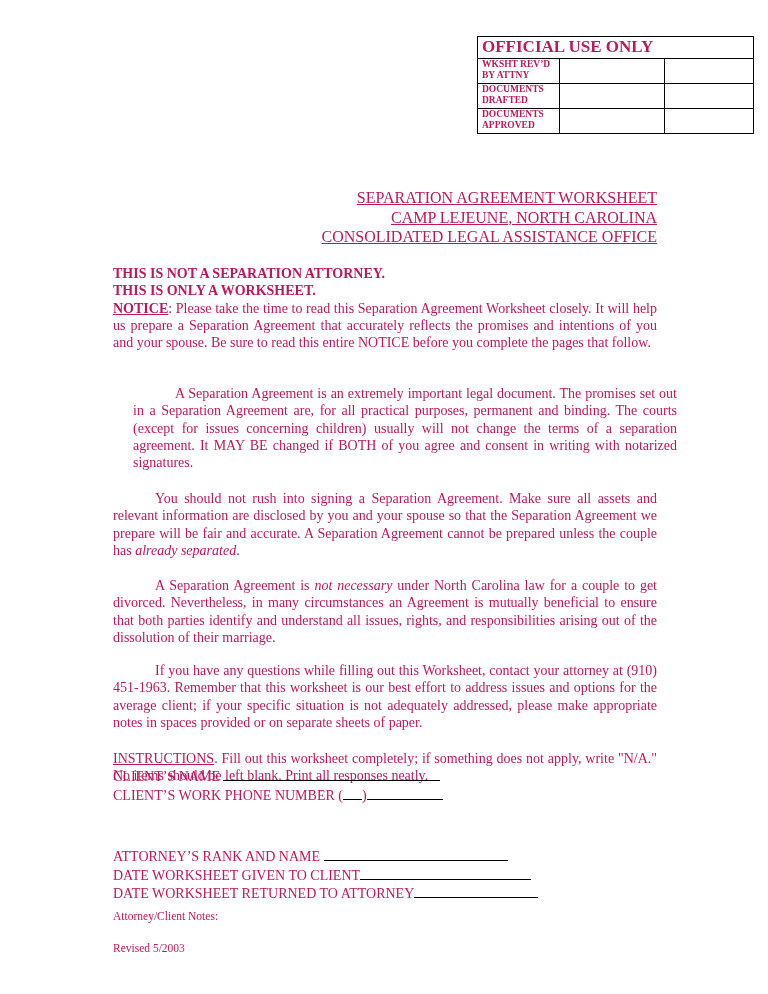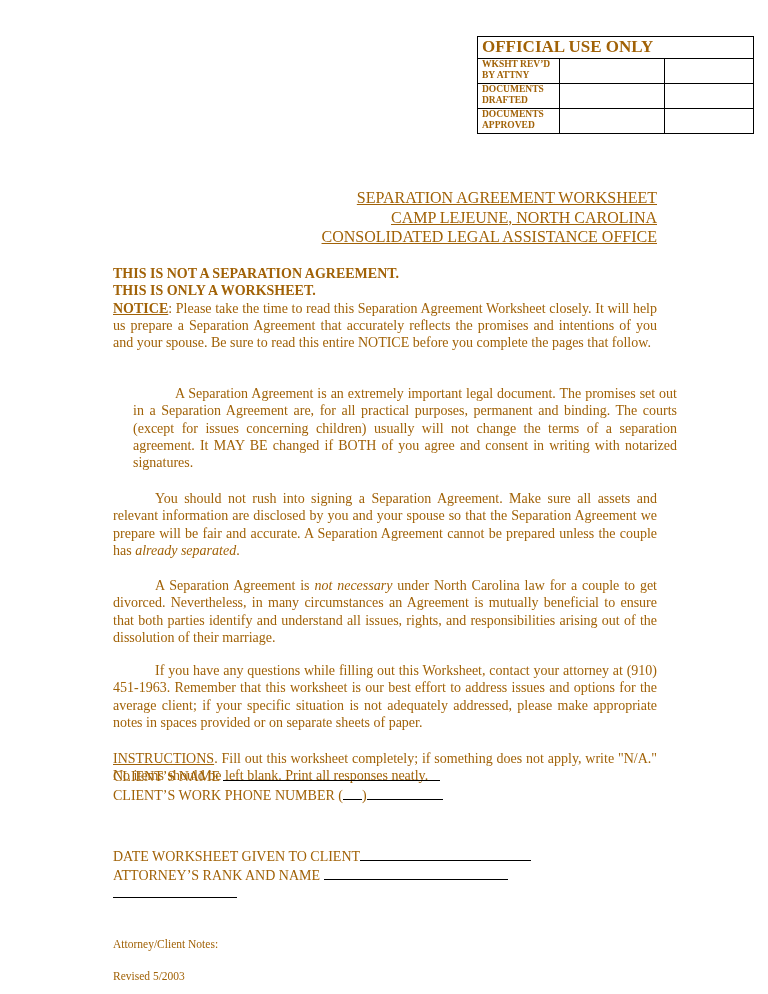--- a/index.html
+++ b/index.html
@@ -5,42 +5,41 @@
   html, body {
     margin: 0;
     padding: 0;
     background: #ffffff;
   }
   .page {
     position: relative;
     width: 768px;
     height: 994px;
     background: #ffffff;
-    color: #a16207;
+    color: #be185d;
     font-family: "Liberation Serif", "DejaVu Serif", serif;
     overflow: hidden;
   }
   .abs {
     position: absolute;
     left: 113px;
     width: 544px;
   }
   p { margin: 0; }
   .body-text {
     font-size: 14px;
     line-height: 17.3px;
   }
   .just { text-align: justify; }
   .indent { text-indent: 42px; }
   .bold { font-weight: bold; }
   .u { text-decoration: underline; }
   .small-text {
     font-size: 11.5px;
     line-height: 14px;
-    margin-top: 28px;
   }
   .blank {
     display: inline-block;
     border-bottom: 1px solid #000;
     height: 13px;
     vertical-align: baseline;
   }
   
   table.official {
     position: absolute;
@@ -136,43 +135,43 @@
   </tbody>
     </table>
 
   <div class="abs title-block">
     <div>SEPARATION AGREEMENT WORKSHEET</div>
     <div>CAMP LEJEUNE, NORTH CAROLINA</div>
     <div>CONSOLIDATED LEGAL ASSISTANCE OFFICE</div>
   </div>
 
   <div class="abs intro-block body-text">
-    <div class="bold">THIS IS NOT A SEPARATION AGREEMENT.</div>
+    <div class="bold">THIS IS NOT A SEPARATION ATTORNEY.</div>
     <div class="bold">THIS IS ONLY A WORKSHEET.</div>
     <p class="just"><span class="bold u">NOTICE</span><span>:  Please take the time to read this Separation Agreement Worksheet closely.  It will help us prepare a Separation Agreement that accurately reflects the promises and intentions of you and your spouse.  Be sure to read this entire NOTICE before you complete the pages that follow.</span></p>
   </div>
 
   <p class="abs p-important body-text just indent">A Separation Agreement is an extremely important legal document.  The promises set out in a Separation Agreement are, for all practical purposes, permanent and binding.  The courts (except for issues concerning children) usually will not change the terms of a separation agreement.  It MAY BE changed if BOTH of you agree and consent in writing with notarized signatures.</p>
 
   <p class="abs p-rush body-text just indent"><span>You should not rush into signing a Separation Agreement.  Make sure all assets and relevant information are disclosed by you and your spouse so that the Separation Agreement we prepare will be fair and accurate.  A Separation Agreement cannot be prepared unless the couple has </span><i>already separated</i><span>.</span></p>
 
   <p class="abs p-necessary body-text just indent"><span>A Separation Agreement is </span><i>not necessary</i><span> under North Carolina law for a couple to get divorced.  Nevertheless, in many circumstances an Agreement is mutually beneficial to ensure that both parties identify and understand all issues, rights, and responsibilities arising out of the dissolution of their marriage.</span></p>
 
   <p class="abs p-questions body-text just indent">If you have any questions while filling out this Worksheet, contact your attorney at (910) 451-1963.  Remember that this worksheet is our best effort to address issues and options for the average client; if your specific situation is not adequately addressed, please make appropriate notes in spaces provided or on separate sheets of paper.</p>
 
   <p class="abs p-instructions body-text just"><span class="u">INSTRUCTIONS</span><span>.  Fill out this worksheet completely; if something does not apply, write "N/A." No items should be left blank.  Print all responses neatly.</span></p>
 
   <div class="abs client-block body-text">
     <div><span>CLIENT’S NAME </span><span class="blank blank-name"></span></div>
     <div><span>CLIENT’S WORK PHONE NUMBER </span><span>(</span><span class="blank blank-ph-inner"></span><span>)</span><span class="blank blank-ph-tail"></span></div>
   </div>
 
   <div class="abs attorney-block body-text">
+    <div><span>ATTORNEY’S RANK AND NAME </span><span class="blank blank-attorney"></span></div>
     <div><span>DATE WORKSHEET GIVEN TO CLIENT</span><span class="blank blank-given"></span></div>
-    <div><span>ATTORNEY’S RANK AND NAME </span><span class="blank blank-attorney"></span></div>
-    <div><span class="blank blank-returned"></span></div>
+    <div><span>DATE WORKSHEET RETURNED TO ATTORNEY</span><span class="blank blank-returned"></span></div>
   </div>
 
   <div class="abs notes-line small-text">Attorney/Client Notes:</div>
 
   <div class="abs revised-line small-text">Revised 5/2003</div>
 
 </div>
 
 </body></html>

